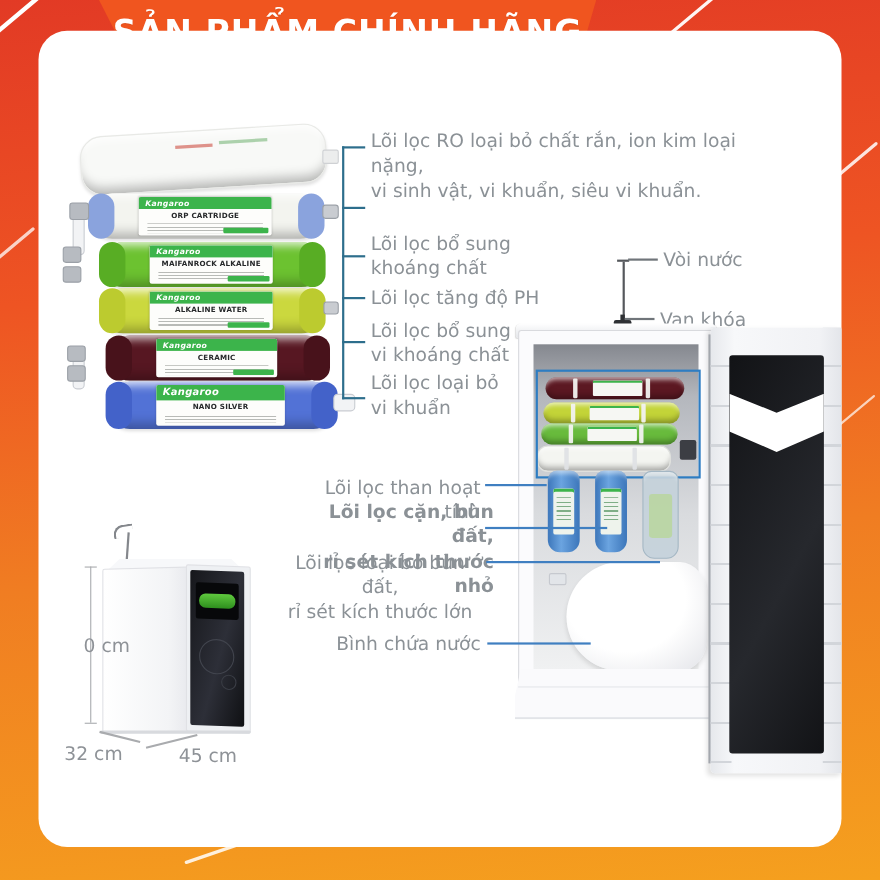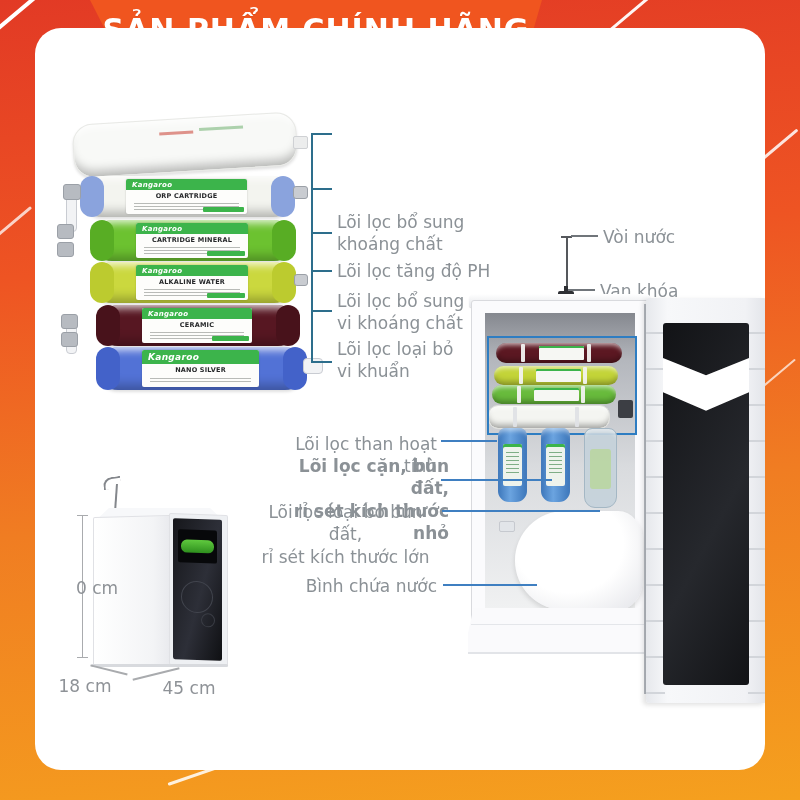--- a/index.html
+++ b/index.html
@@ -144,21 +144,21 @@
     </div>
   </div>
 
   <div class="cart" style="left: 57px; top: 192px; width: 202px; height: 41px; background: rgb(108, 194, 48);">
     <div class="cap cap-l" style="background: rgb(88, 173, 36);"></div>
     <div class="cap cap-r" style="background: rgb(88, 173, 36);"></div>
     <div class="cart-label">
       <div class="band" style="background: rgb(60, 180, 75);">
           <i>Kangaroo</i>
         </div>
-      <div class="ctitle">CARTRIDGE MINERAL</div>
+      <div class="ctitle">MAIFANROCK ALKALINE</div>
       <div class="fine"></div>
       <div class="foot"></div>
     </div>
   </div>
 
   <div class="cart" style="left: 57px; top: 234px; width: 202px; height: 41px; background: rgb(203, 216, 62);">
     <div class="cap cap-l" style="background: rgb(188, 203, 47);"></div>
     <div class="cap cap-r" style="background: rgb(188, 203, 47);"></div>
     <div class="cart-label">
       <div class="band" style="background: rgb(60, 180, 75);">
@@ -207,20 +207,22 @@
   <div class="tube" style="left:268px;top:330px;width:18px;height:14px;"></div>
 
   <div class="line" style="left:276px;top:105px;width:2px;height:230px;"></div>
   <div class="line" style="left:276px;top:105px;width:21px;height:2px;"></div>
   <div class="line" style="left:276px;top:160px;width:21px;height:2px;"></div>
   <div class="line" style="left:276px;top:204px;width:21px;height:2px;"></div>
   <div class="line" style="left:276px;top:242px;width:21px;height:2px;"></div>
   <div class="line" style="left:276px;top:282px;width:21px;height:2px;"></div>
   <div class="line" style="left:276px;top:333px;width:21px;height:2px;"></div>
 
+  <div class="lbl" style="left:302px;top:90px;width:380px;">Lõi lọc RO loại bỏ chất rắn, ion kim loại nặng,
+vi sinh vật, vi khuẩn, siêu vi khuẩn.</div>
   <div class="lbl" style="left:302px;top:183px;width:180px;">Lõi lọc bổ sung
 khoáng chất</div>
   <div class="lbl" style="left:302px;top:232px;width:220px;">Lõi lọc tăng độ PH</div>
   <div class="lbl" style="left:302px;top:262px;width:180px;">Lõi lọc bổ sung
 vi khoáng chất</div>
   <div class="lbl" style="left:302px;top:310px;width:180px;">Lõi lọc loại bỏ
 vi khuẩn</div>
 
   <div class="stem"></div>
   <div class="stem-tick"></div>
@@ -309,18 +311,18 @@
     </div>
   </div>
   <div class="unit-base"></div>
 
   <div class="dim" style="left:47px;top:487px;width:1px;height:142px;"></div>
   <div class="dim" style="left:42px;top:487px;width:11px;height:1px;"></div>
   <div class="dim" style="left:42px;top:629px;width:11px;height:1px;"></div>
   <div class="dimtxt" style="left:2px;top:550px;margin-left:39px;">0 cm</div>
 
   <div class="dim" style="left:55px;top:641px;width:38px;height:1.5px;transform:rotate(14deg);"></div>
-  <div class="dimtxt" style="left:14px;top:648px;width:72px;text-align:center;">18 cm</div>
+  <div class="dimtxt" style="left:14px;top:648px;width:72px;text-align:center;">32 cm</div>
 
   <div class="dim" style="left:97px;top:645px;width:48px;height:1.5px;transform:rotate(-14deg);"></div>
   <div class="dimtxt" style="left:118px;top:650px;width:72px;text-align:center;">45 cm</div>
 
 </div>
 
 </body></html>

